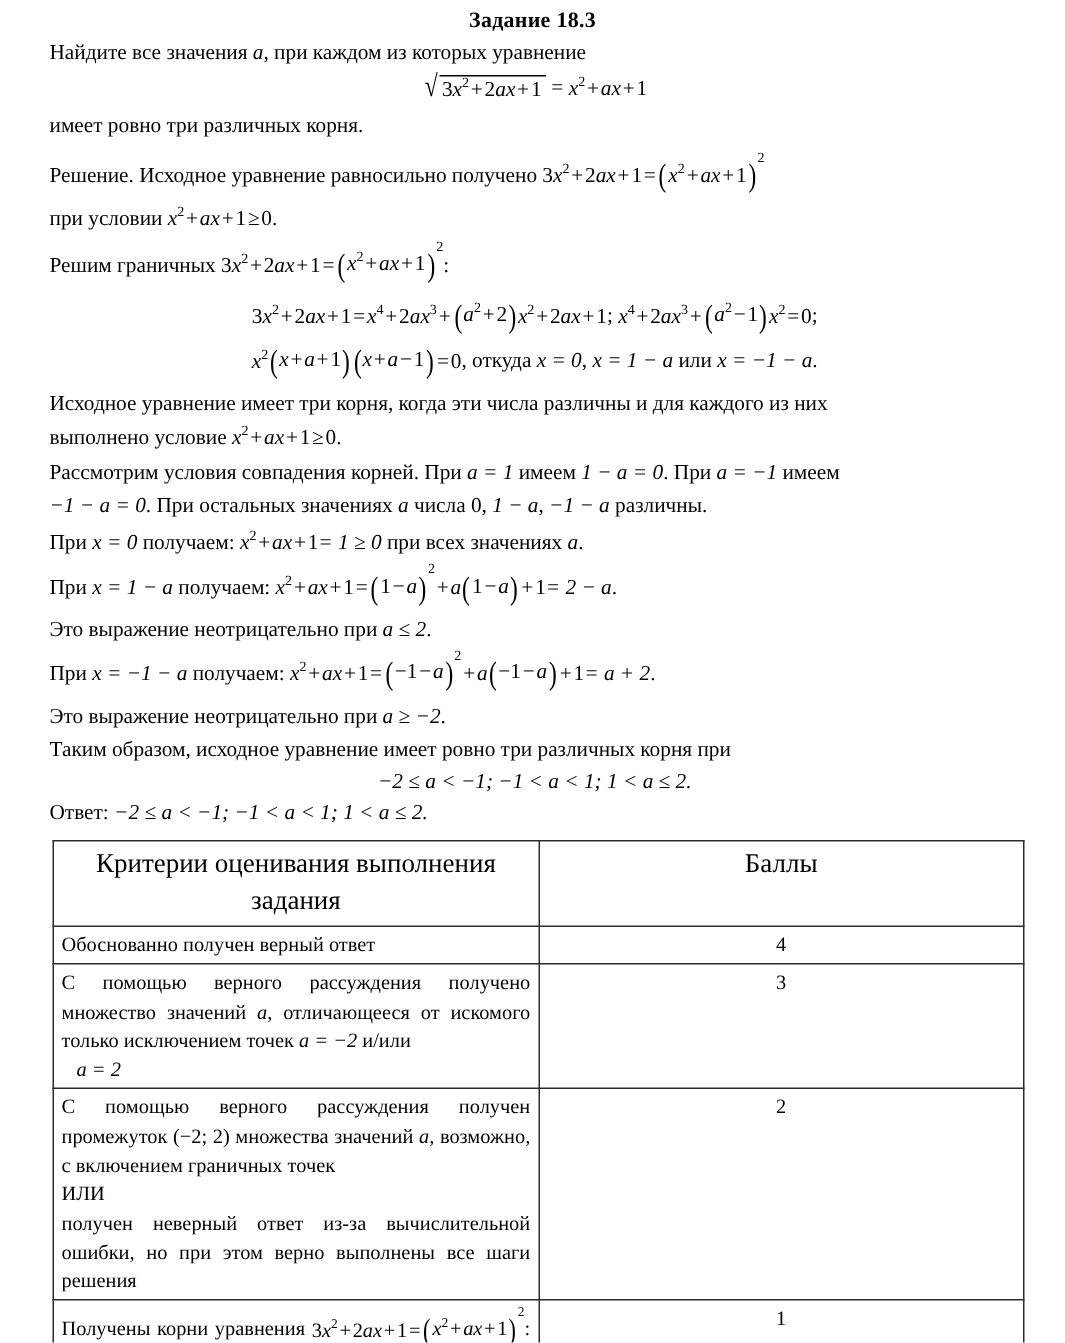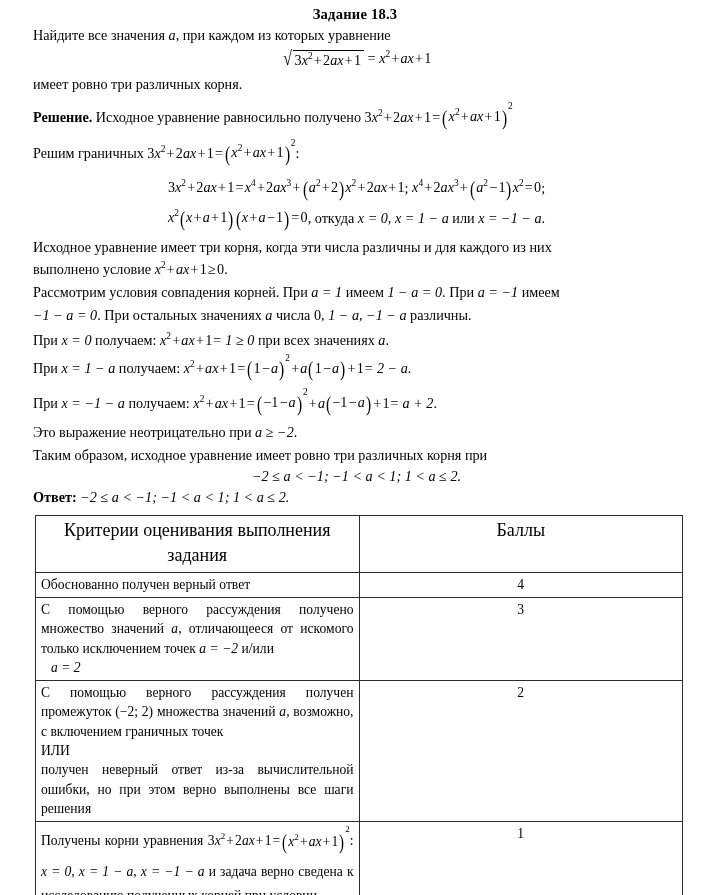--- a/index.html
+++ b/index.html
@@ -37,21 +37,21 @@
     line-height: 1.46;
   }
   p.just {
     text-align: justify;
     text-align-last: left;
   }
   p.center {
     text-align: center;
     margin: 4px 0 5px 0;
   }
-  .b { font-weight: bold; }
+  .b { font-weight: normal; }
   var, .v {
     font-style: italic;
     font-family: "Liberation Serif", "DejaVu Serif", serif;
   }
   .math {
     font-family: "Liberation Serif", "DejaVu Serif", serif;
     white-space: nowrap;
   }
   .math .op { font-style: normal; }
   sup {
@@ -152,20 +152,24 @@
     </p>
 
     <p class="line">имеет ровно три различных корня.</p>
 
     <p class="line just" style="margin-top:8px">
       <span class="b">Решение.</span>
       <span>Исходное уравнение равносильно получено</span>
       <span class="math nowrap">3<var>x</var><sup>2</sup><span class="op"> + </span>2<var>ax</var><span class="op"> + </span>1<span class="op"> = </span><span class="pgroup"><span class="par">(</span><span class="inner"><var>x</var><sup>2</sup><span class="op"> + </span><var>ax</var><span class="op"> + </span>1</span><span class="par">)</span><span class="pw">2</span></span></span>
     </p>
 
+    <p class="line">
+      <span>при условии</span>
+      <span class="math nowrap"><var>x</var><sup>2</sup><span class="op"> + </span><var>ax</var><span class="op"> + </span>1 ≥ 0</span><span>.</span>
+    </p>
 
     <p class="line" style="margin-top:5px">
       <span>Решим граничных</span>
       <span class="math nowrap">3<var>x</var><sup>2</sup><span class="op"> + </span>2<var>ax</var><span class="op"> + </span>1<span class="op"> = </span><span class="pgroup"><span class="par">(</span><span class="inner"><var>x</var><sup>2</sup><span class="op"> + </span><var>ax</var><span class="op"> + </span>1</span><span class="par">)</span><span class="pw">2</span></span></span><span>:</span>
     </p>
 
     <p class="center math" style="margin-top:6px">
       <span>3<var>x</var><sup>2</sup><span class="op"> + </span>2<var>ax</var><span class="op"> + </span>1<span class="op"> = </span><var>x</var><sup>4</sup><span class="op"> + </span>2<var>ax</var><sup>3</sup><span class="op"> + </span><span class="pgroup"><span class="par">(</span><span class="inner"><var>a</var><sup>2</sup><span class="op"> + </span>2</span><span class="par">)</span></span><var>x</var><sup>2</sup><span class="op"> + </span>2<var>ax</var><span class="op"> + </span>1</span><span>;</span>
       <span><var>x</var><sup>4</sup><span class="op"> + </span>2<var>ax</var><sup>3</sup><span class="op"> + </span><span class="pgroup"><span class="par">(</span><span class="inner"><var>a</var><sup>2</sup><span class="op"> − </span>1</span><span class="par">)</span></span><var>x</var><sup>2</sup><span class="op"> = </span>0</span><span>;</span>
     </p>
@@ -212,20 +216,24 @@
       <var class="v">a</var>.
     </p>
 
     <p class="line" style="margin-top:4px">
       <span>При</span>
       <span class="math v">x = 1 − a</span>
       <span>получаем:</span>
       <span class="math nowrap"><var>x</var><sup>2</sup><span class="op"> + </span><var>ax</var><span class="op"> + </span>1<span class="op"> = </span><span class="pgroup"><span class="par">(</span><span class="inner">1<span class="op"> − </span><var>a</var></span><span class="par">)</span><span class="pw">2</span></span><span class="op"> + </span><var>a</var><span class="pgroup"><span class="par">(</span><span class="inner">1<span class="op"> − </span><var>a</var></span><span class="par">)</span></span><span class="op"> + </span>1<span class="v">= 2 − a</span></span>.
     </p>
 
+    <p class="line">
+      <span>Это выражение неотрицательно при</span>
+      <span class="math v">a ≤ 2</span>.
+    </p>
 
     <p class="line" style="margin-top:3px">
       <span>При</span>
       <span class="math v">x = −1 − a</span>
       <span>получаем:</span>
       <span class="math nowrap"><var>x</var><sup>2</sup><span class="op"> + </span><var>ax</var><span class="op"> + </span>1<span class="op"> = </span><span class="pgroup"><span class="par">(</span><span class="inner">−1<span class="op"> − </span><var>a</var></span><span class="par">)</span><span class="pw">2</span></span><span class="op"> + </span><var>a</var><span class="pgroup"><span class="par">(</span><span class="inner">−1<span class="op"> − </span><var>a</var></span><span class="par">)</span></span><span class="op"> + </span>1<span class="v">= a + 2</span></span>.
     </p>
 
     <p class="line">
       <span>Это выражение неотрицательно при</span>

